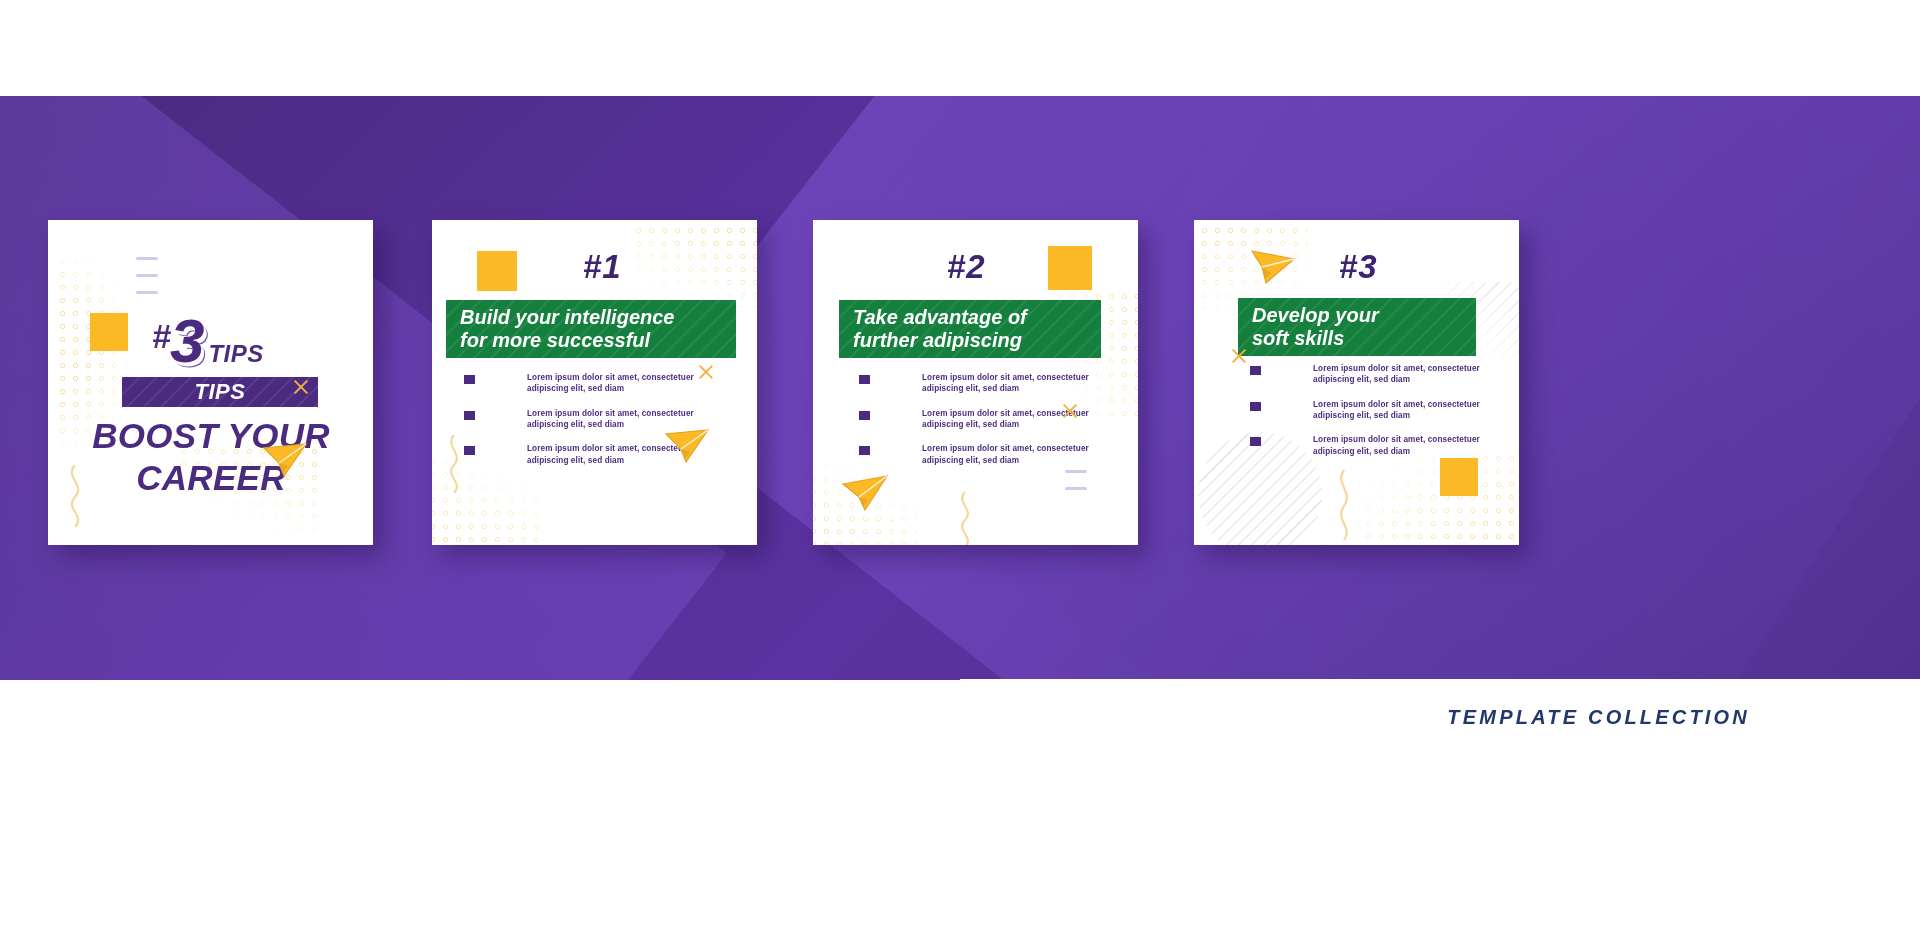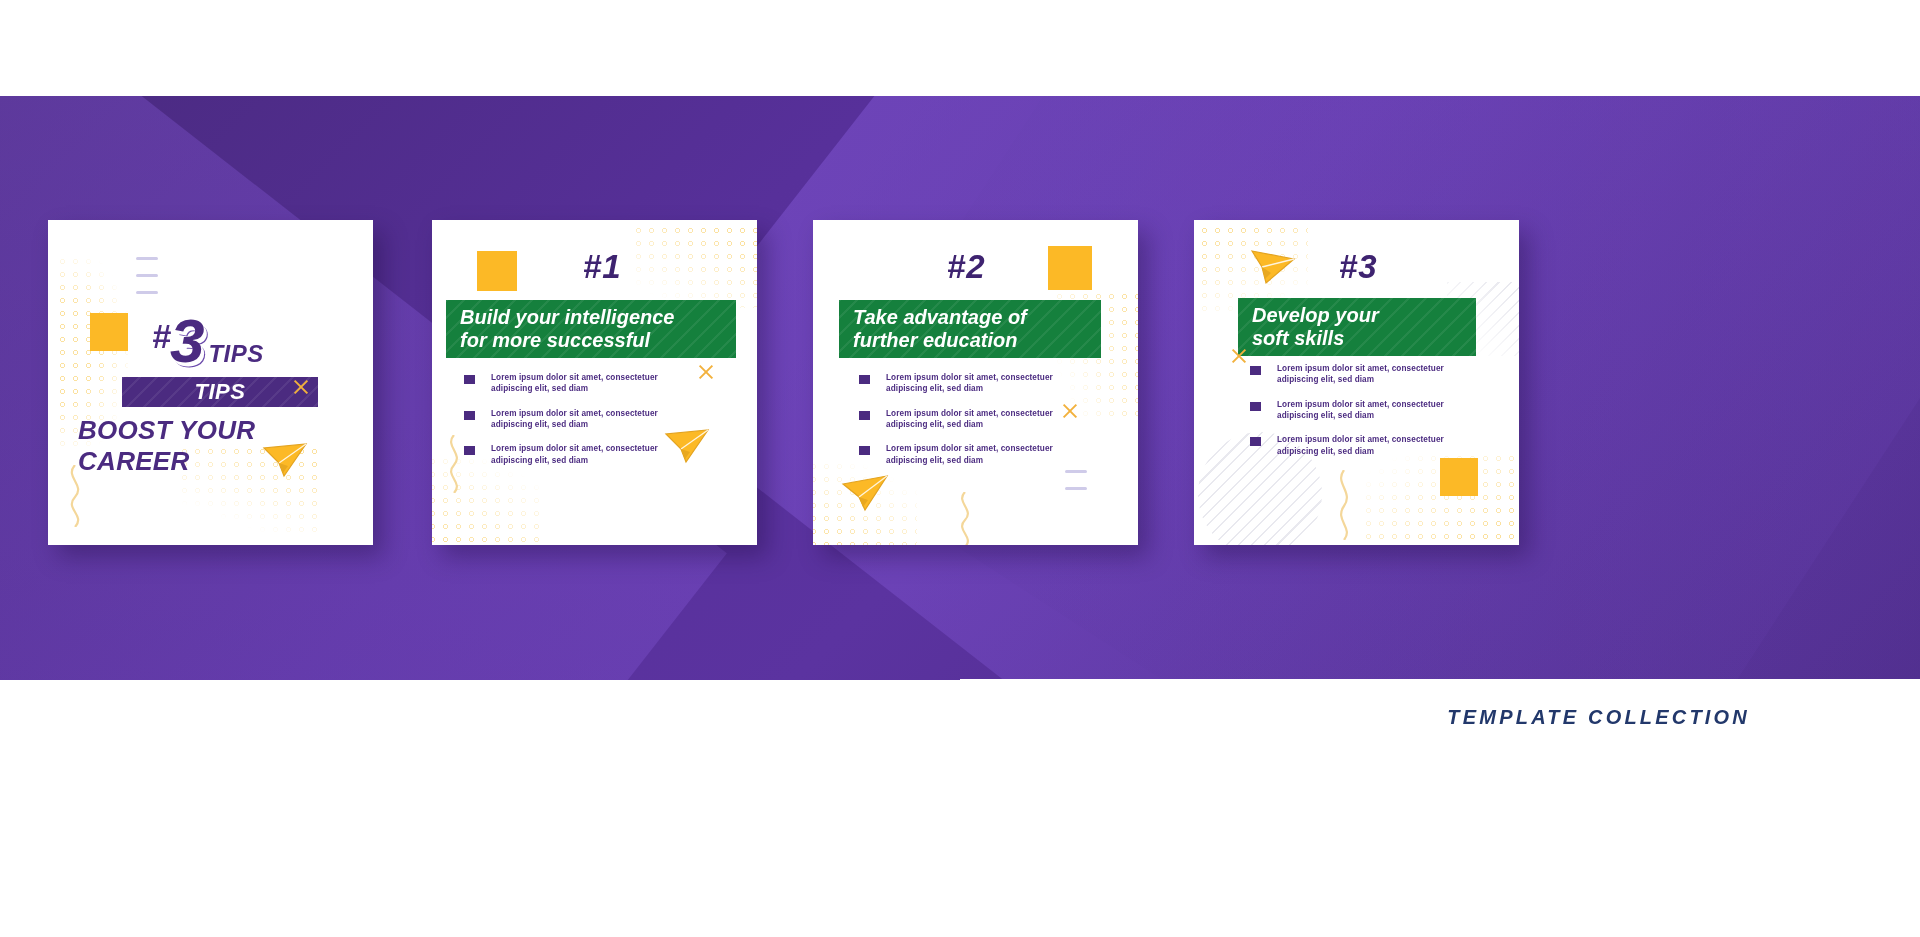--- a/index.html
+++ b/index.html
@@ -127,26 +127,26 @@
   .tips-banner {
     position: absolute; background: #4b2b80; display: flex; align-items: center; justify-content: center;
     overflow: hidden;
   }
   .tips-banner span {
     color: #fff; font-weight: 700; font-style: italic; font-size: 22px; letter-spacing: .5px;
     position: relative;
   }
   .cover-sub {
     position: absolute; color: #4b2b80; font-weight: 700; font-style: italic;
-    font-size: 26px; line-height: 1.2; text-align: left; letter-spacing: .3px;
+    font-size: 35px; line-height: 1.2; text-align: center; letter-spacing: .3px;
   }
 
   
   .bullets { position: absolute; }
-  .bullet-row { display: flex; align-items: flex-start; margin-bottom: 13px; }
+  .bullet-row { display: flex; align-items: flex-start; margin-bottom: 13px; gap: 36px; }
   .bullet-sq {
     width: 11px; height: 9px; background: #4b2b80; margin-top: 3px; flex: 0 0 auto;
   }
   .bullet-txt {
     margin-left: 16px; color: #4b2b80; font-size: 8.2px; font-weight: 700;
     line-height: 1.38; letter-spacing: .1px; max-width: 178px;
   }
 
   .plane { position: absolute; }
 </style>
@@ -271,21 +271,21 @@
                 mask-image: linear-gradient(25deg, #000 10%, transparent 80%);"></div>
 
     <div class="numlabel" style="left:134px; top:28px; font-size:33px;">#2</div>
 
     <div class="ysq" style="left:235px; top:26px; width:44px; height:44px;"></div>
 
     <div class="banner" style="left:26px; top:80px; width:262px; height:58px; padding-left:14px;">
       <div class="banner-stripes"></div>
       <div class="banner-text" style="font-size:20px;">
         <div>Take advantage of</div>
-        <div>further education</div>
+        <div>further adipiscing</div>
       </div>
     </div>
 
     <div class="bullets" style="left:46px; top:152px;">
       <div class="bullet-row">
         <div class="bullet-sq"></div>
         <div class="bullet-txt">Lorem ipsum dolor sit amet, consectetuer adipiscing elit, sed diam</div>
       </div>
       <div class="bullet-row">
         <div class="bullet-sq"></div>

